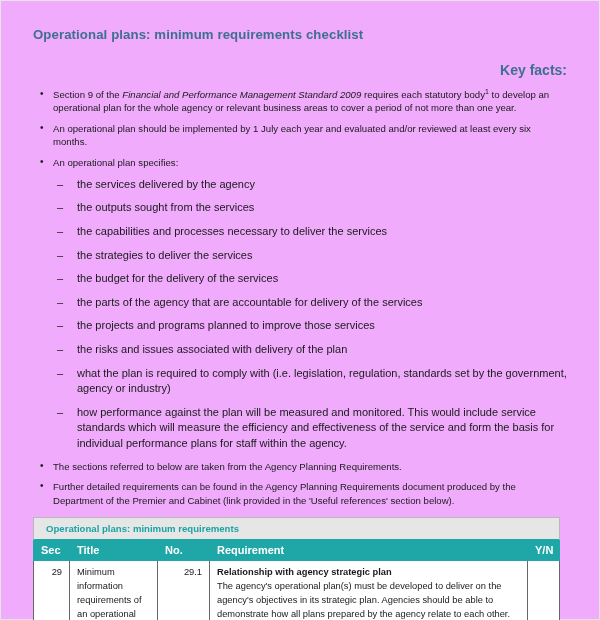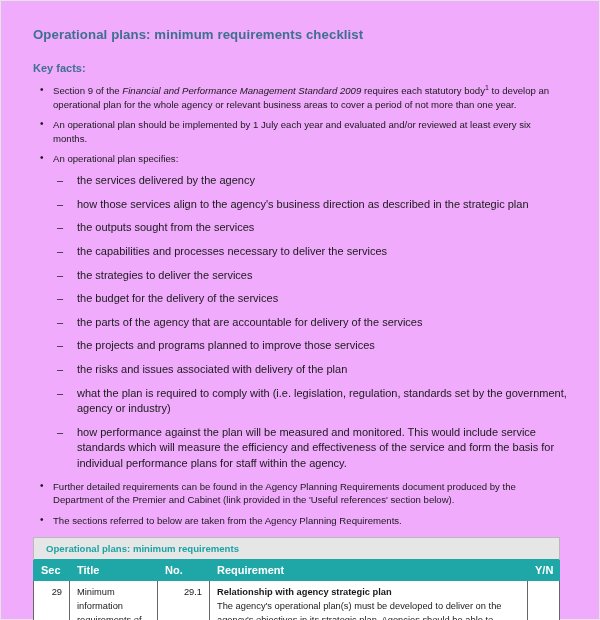--- a/index.html
+++ b/index.html
@@ -25,25 +25,26 @@
   }
   .doc-title {
     font-size: 13.2px;
     font-weight: bold;
     color: #3f6f8f;
     letter-spacing: 0.1px;
     margin: 0 0 19px 0;
     line-height: 1.2;
   }
   .section-heading {
-    font-size: 11px;
+    font-size: 14px;
     font-weight: bold;
     color: #3f6f8f;
     margin: 0 0 9px 0;
     line-height: 1.2;
+    text-align: right;
   }
 
   
   ul.bullets {
     list-style: none;
     margin: 0;
     padding: 0;
   }
   ul.bullets > li.bullet {
     position: relative;
@@ -174,36 +175,35 @@
     </li>
 
     <li class="bullet tight">
       <span>An operational plan specifies:</span>
     </li>
   </ul>
 
   <div class="sub-wrap">
     <ul class="dashes">
       <li class="dash">the services delivered by the agency</li>
-      <li class="dash">how those services align to the agency's business direction as described in the strategic plan</li>
       <li class="dash">the outputs sought from the services</li>
       <li class="dash">the capabilities and processes necessary to deliver the services</li>
       <li class="dash">the strategies to deliver the services</li>
       <li class="dash">the budget for the delivery of the services</li>
       <li class="dash">the parts of the agency that are accountable for delivery of the services</li>
       <li class="dash">the projects and programs planned to improve those services</li>
       <li class="dash">the risks and issues associated with delivery of the plan</li>
       <li class="dash">what the plan is required to comply with (i.e. legislation, regulation, standards set by the government, agency or industry)</li>
       <li class="dash">how performance against the plan will be measured and monitored.  This would include service standards which will measure the efficiency and effectiveness of the service and form the basis for individual performance plans for staff within the agency.</li>
     </ul>
   </div>
 
   <ul class="bullets" style="margin-top:7px;">
+    <li class="bullet">The sections referred to below are taken from the Agency Planning Requirements.</li>
     <li class="bullet">Further detailed requirements can be found in the Agency Planning Requirements document produced by the Department of the Premier and Cabinet (link provided in the 'Useful references' section below).</li>
-    <li class="bullet">The sections referred to below are taken from the Agency Planning Requirements.</li>
   </ul>
 
   <div class="req-table-wrap">
     <table class="req-table">
       <colgroup>
         <col class="c-sec">
           <col class="c-title">
           <col class="c-no">
           <col class="c-req">
           <col class="c-yn">

